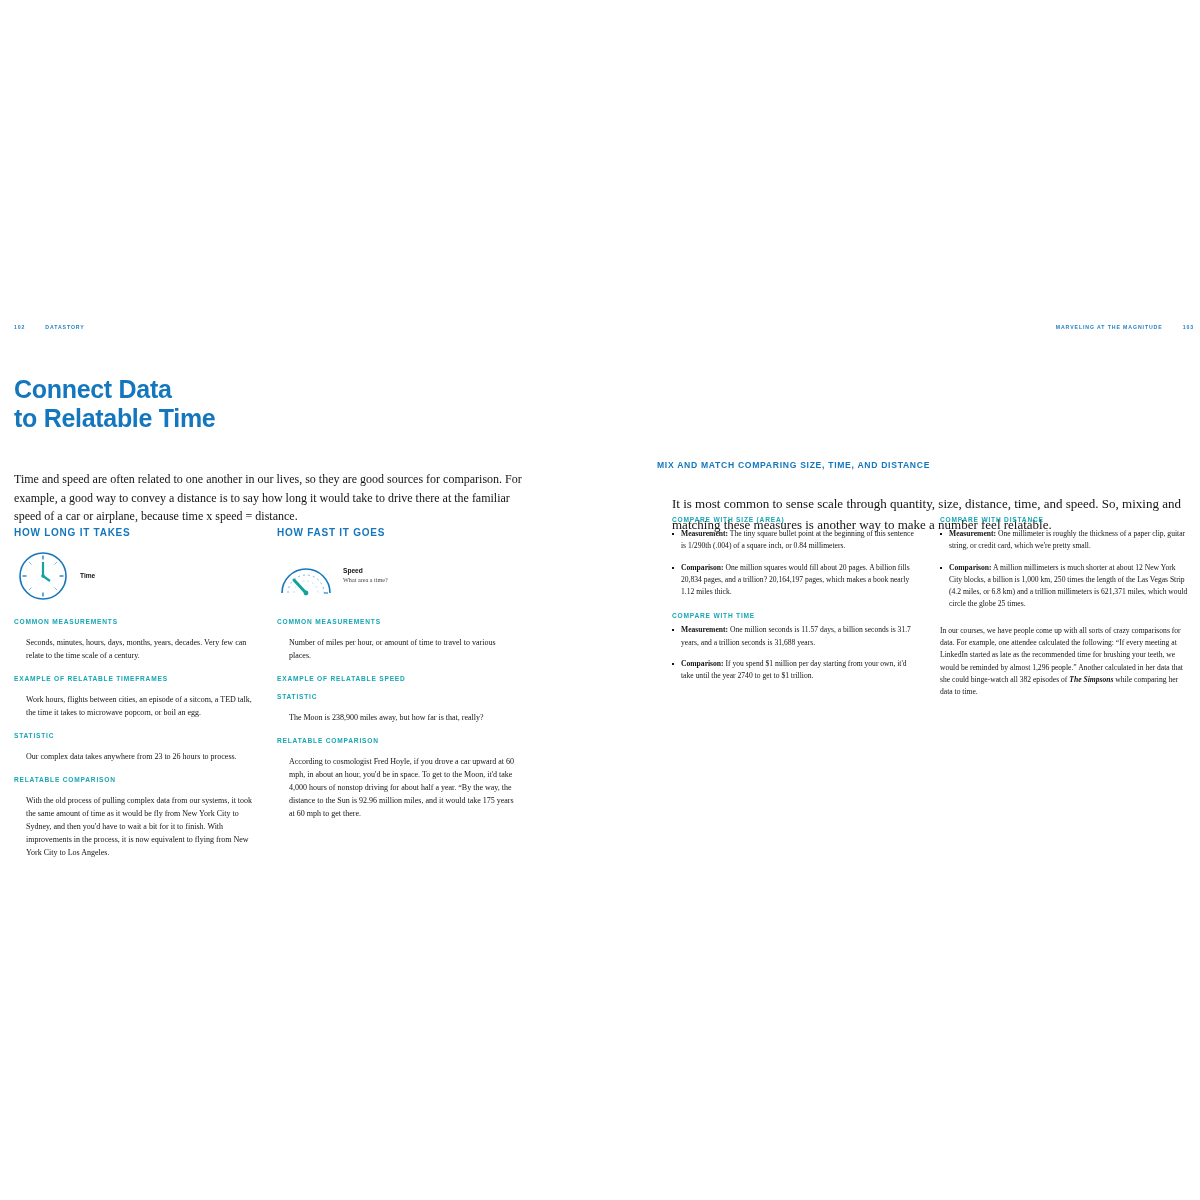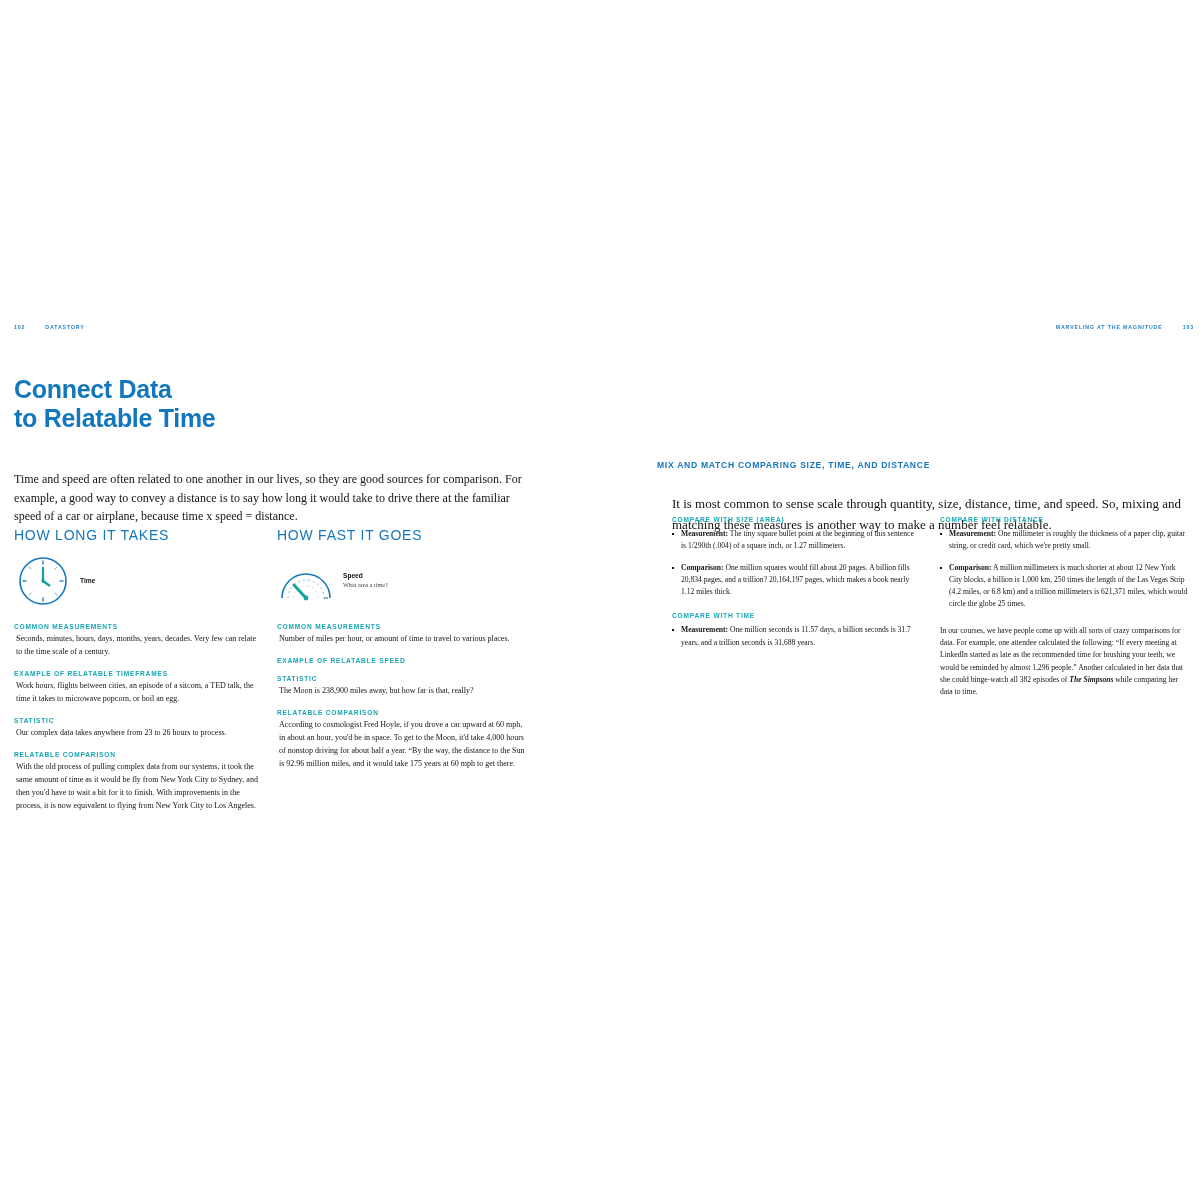--- a/index.html
+++ b/index.html
@@ -77,22 +77,22 @@
   
   .col {
     position: absolute;
     width: 252px;
   }
   .col-1 { top: 527px; left: 14px; }
   .col-2 { top: 527px; left: 277px; }
 
   .col-head {
     font-family: "Liberation Sans", sans-serif;
-    font-weight: 400;
-    font-size: 14px;
+    font-weight: 700;
+    font-size: 10px;
     letter-spacing: 0.75px;
     color: #1477bd;
     margin: 0 0 8px 0;
   }
 
   .icon-row {
     display: flex;
     align-items: center;
     height: 60px;
     margin: 4px 0 12px 0;
@@ -125,21 +125,21 @@
     font-weight: 700;
     font-size: 6.6px;
     letter-spacing: 0.8px;
     color: #17a6b4;
     margin: 11px 0 3px 0;
   }
   .body-text {
     font-size: 8px;
     line-height: 1.62;
     color: #131313;
-    margin: 2px;
+    margin: 12px;
   }
 
   
   .rp-head {
     position: absolute;
     top: 460px;
     left: 57px;
     width: 520px;
     font-family: "Liberation Sans", sans-serif;
     font-weight: 700;
@@ -302,31 +302,34 @@
   <div class="page-right">
 
     <div class="rp-head">MIX AND MATCH COMPARING SIZE, TIME, AND DISTANCE</div>
     <p class="rp-intro">It is most common to sense scale through quantity, size, distance, time, and speed. So, mixing and matching these measures is another way to make a number feel relatable.</p>
 
     <div class="rp-col rp-col-1">
 
       <div class="rp-sub-head">COMPARE WITH SIZE (AREA)</div>
       <ul class="bullets">
         <li>
-          <b>Measurement:</b><span> The tiny square bullet point at the beginning of this sentence is 1/290th (.004) of a square inch, or 1.27 millimeters.</span>
+          <b>Measurement:</b><span> The tiny square bullet point at the beginning of this sentence is 1/290th (.004) of a square inch, or 0.84 millimeters.</span>
         </li>
         <li>
           <b>Comparison:</b><span> One million squares would fill about 20 pages. A billion fills 20,834 pages, and a trillion? 20,164,197 pages, which makes a book nearly 1.12 miles thick.</span>
         </li>
       </ul>
 
       <div class="rp-sub-head spaced">COMPARE WITH TIME</div>
       <ul class="bullets">
         <li>
           <b>Measurement:</b><span> One million seconds is 11.57 days, a billion seconds is 31.7 years, and a trillion seconds is 31,688 years.</span>
+        </li>
+        <li>
+          <b>Comparison:</b><span> If you spend $1 million per day starting from your own, it'd take until the year 2740 to get to $1 trillion.</span>
         </li>
       </ul>
     </div>
 
     <div class="rp-col rp-col-2">
       <div class="rp-sub-head">COMPARE WITH DISTANCE</div>
       <ul class="bullets">
         <li>
           <b>Measurement:</b><span> One millimeter is roughly the thickness of a paper clip, guitar string, or credit card, which we're pretty small.</span>
         </li>

